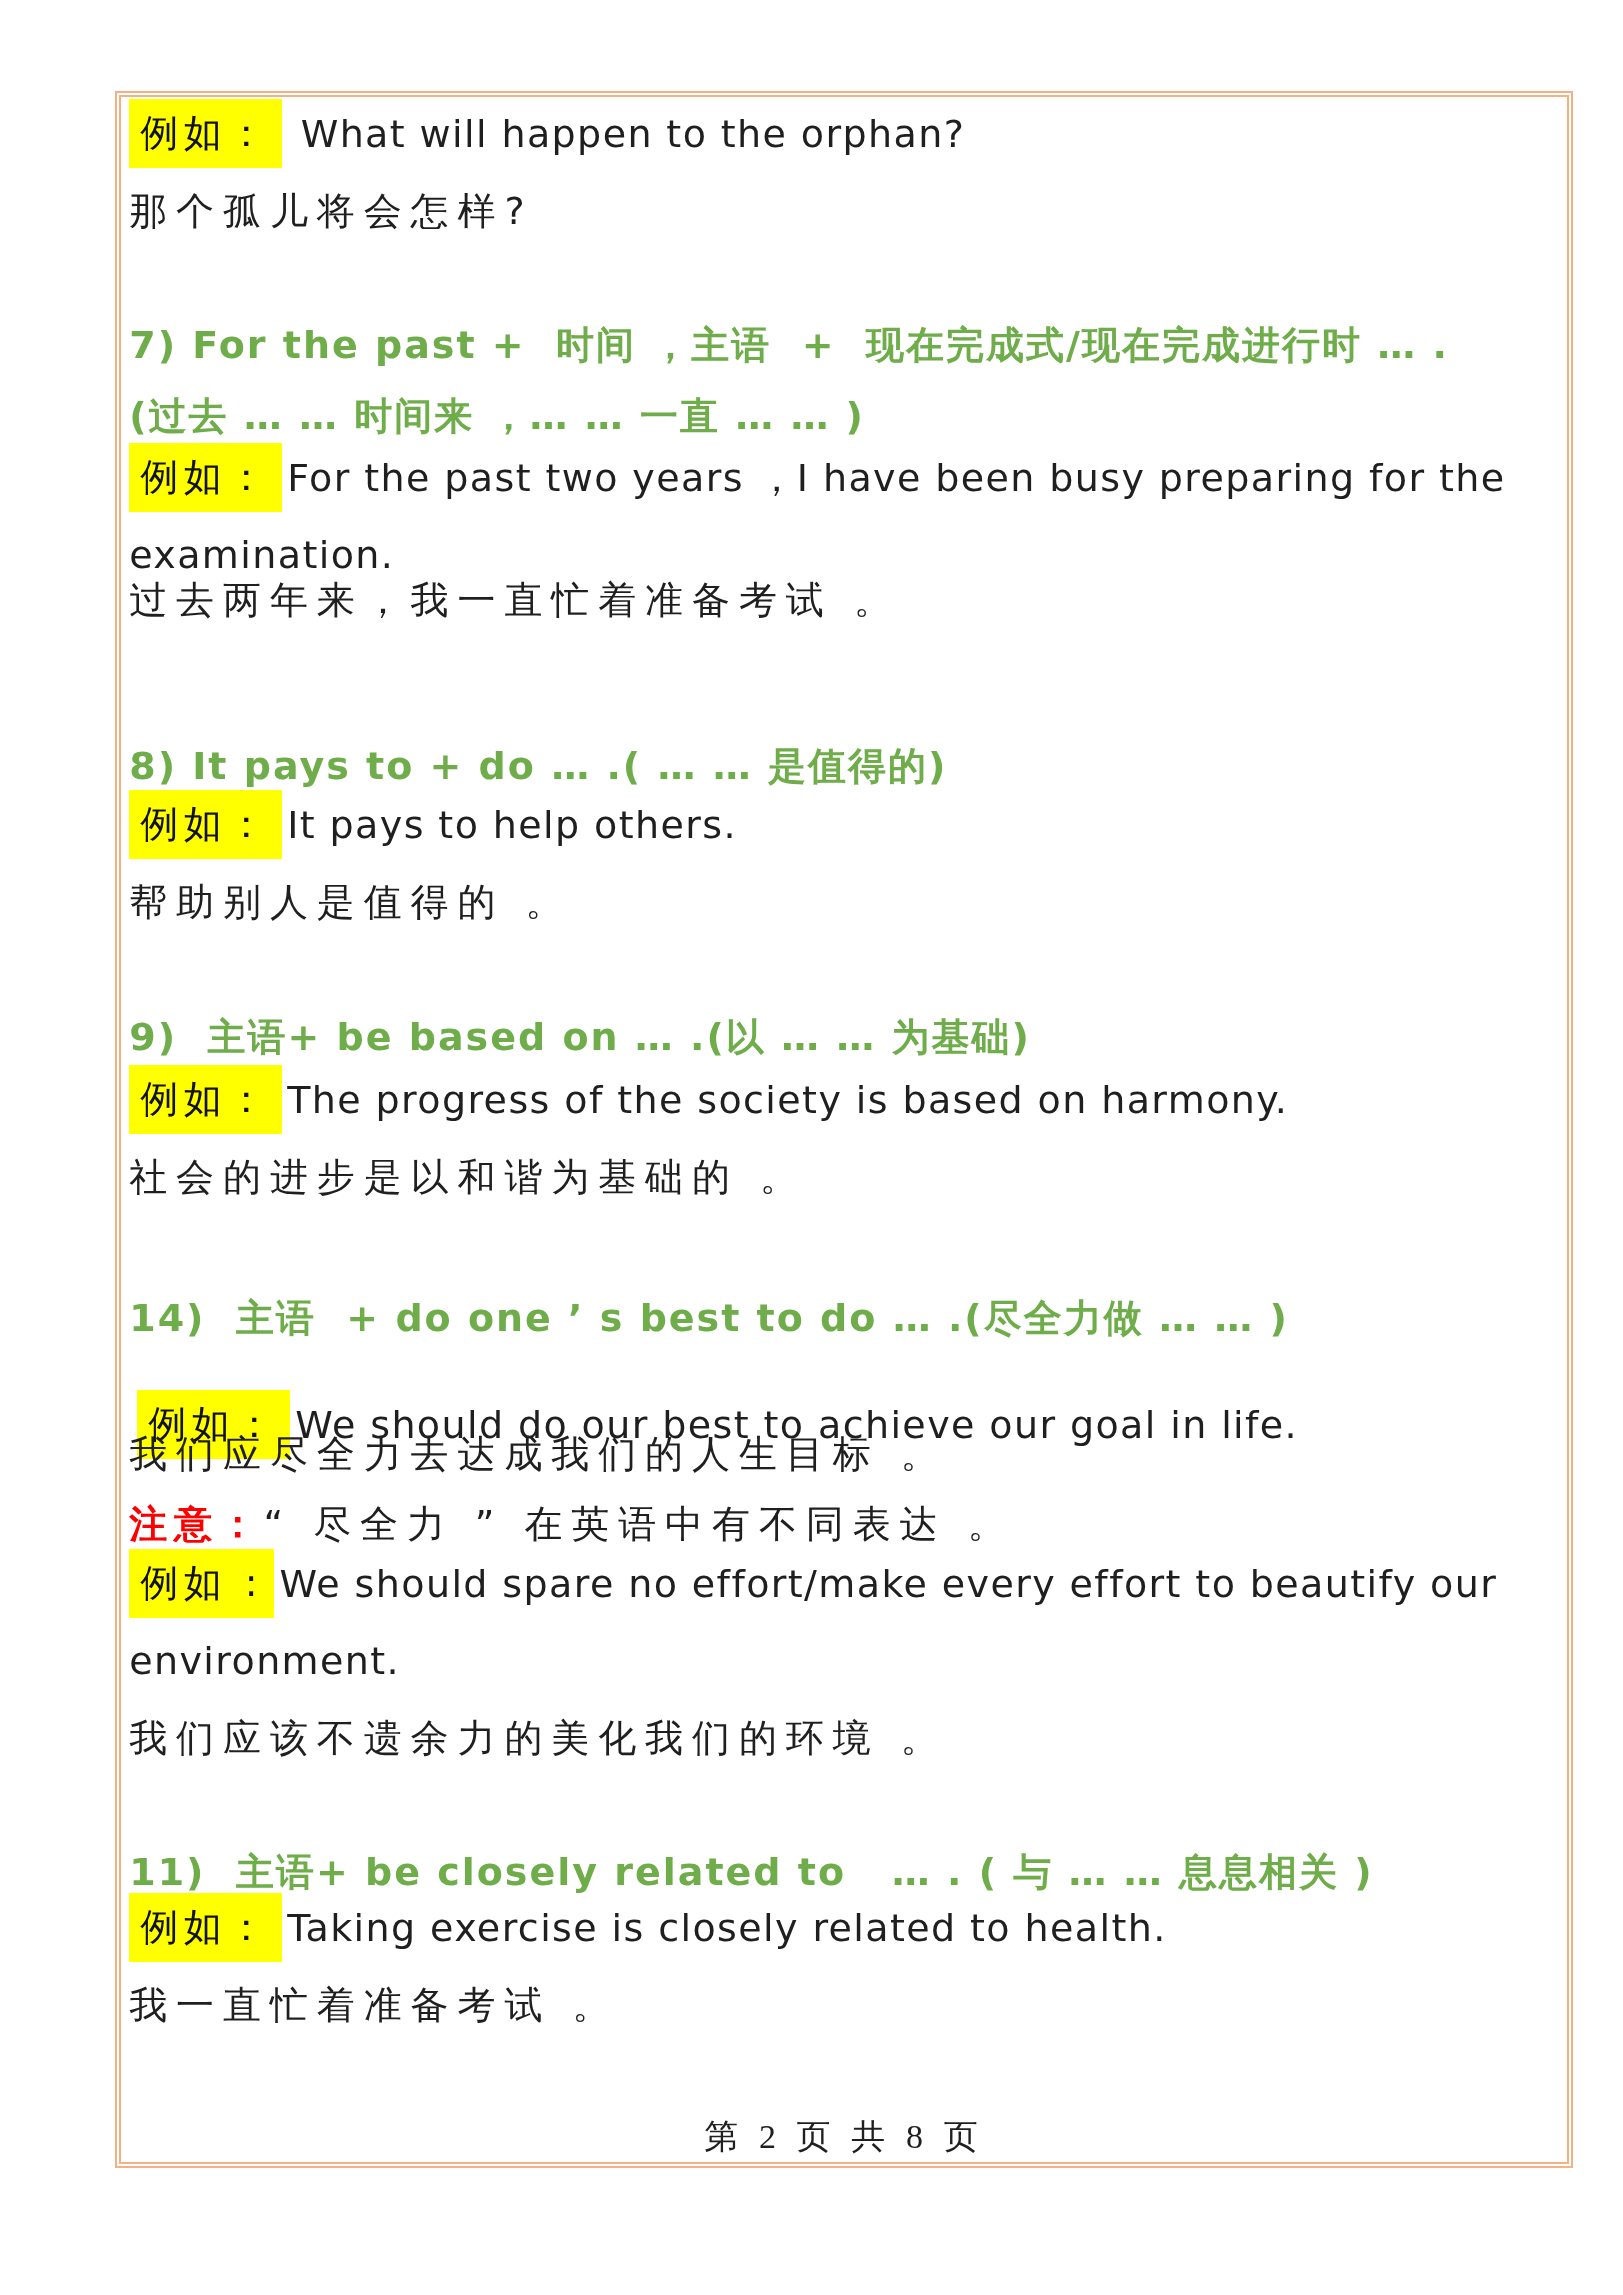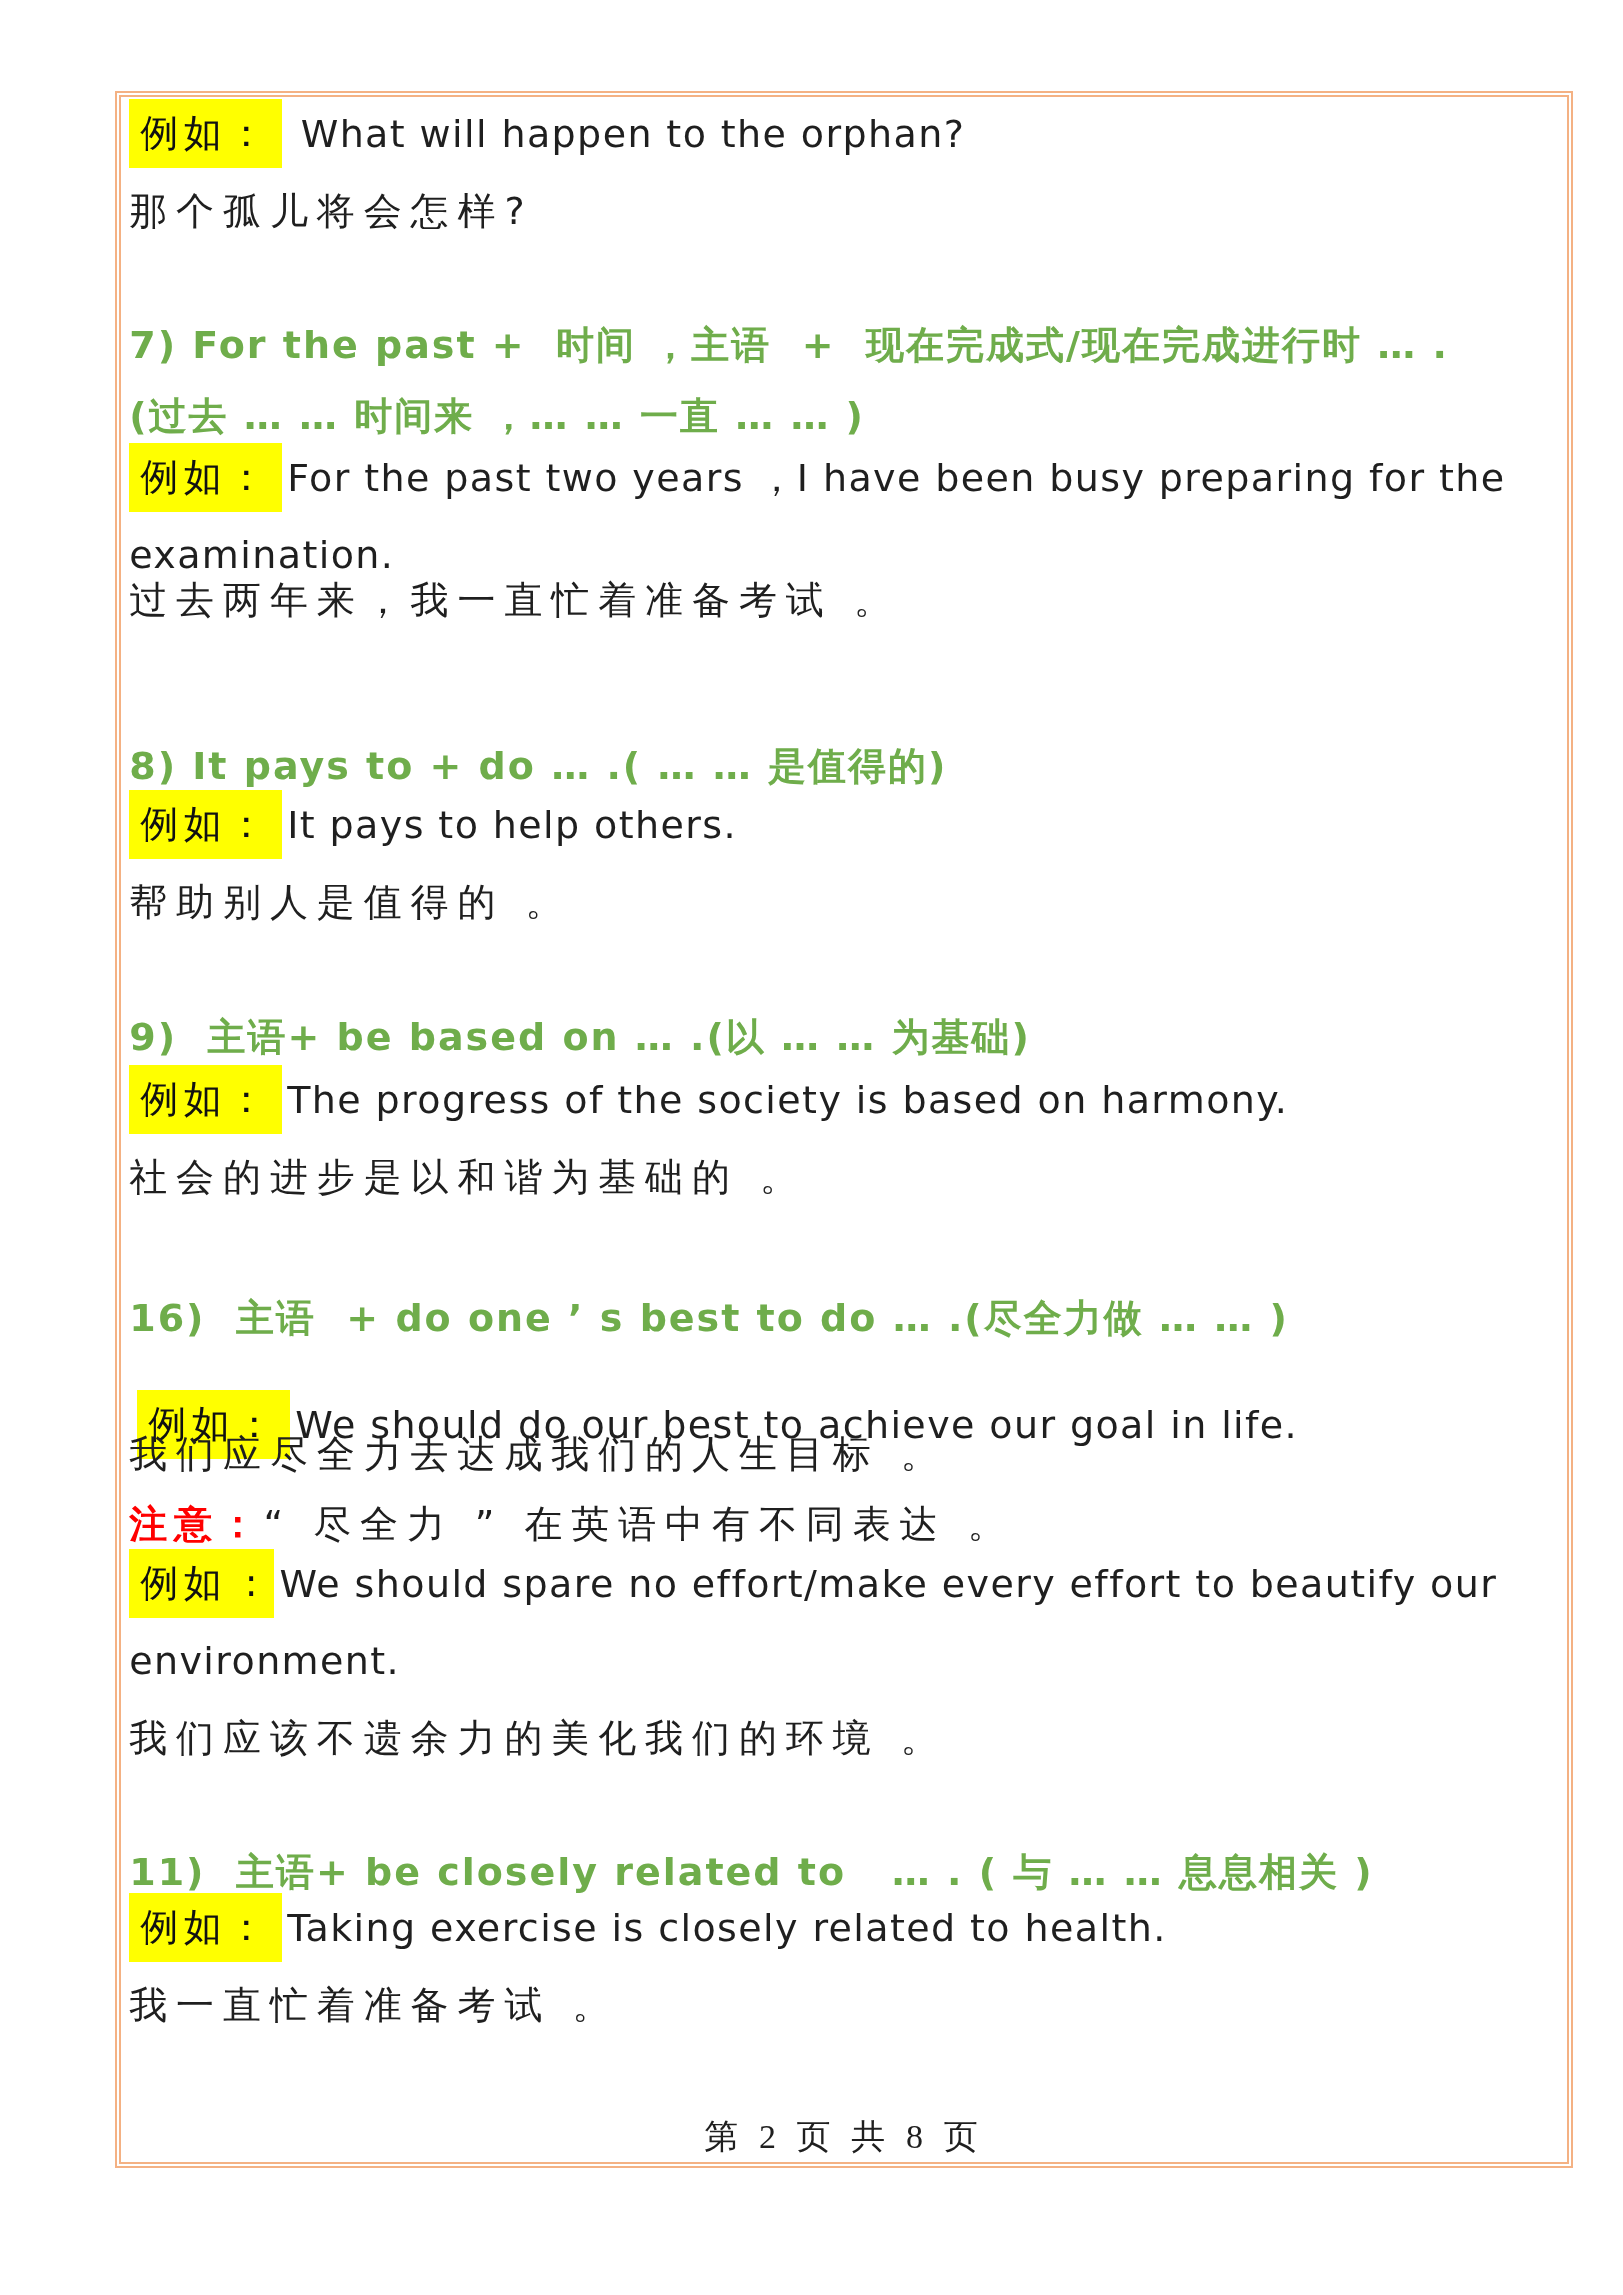--- a/index.html
+++ b/index.html
@@ -84,21 +84,21 @@
       <div class="line" style="top: 284px;"><span class="seg green">(过去 … … 时间来 ，… … 一直 … … )</span></div>
       <div class="line" style="top: 346px;"><span class="seg hl">例如：</span><span class="seg body">For the past two years ，I have been busy preparing for the</span></div>
       <div class="line" style="top: 423px;"><span class="seg body">examination.</span></div>
       <div class="line zh" style="top: 468px;"><span class="seg body">过去两年来，我一直忙着准备考试 。</span></div>
       <div class="line" style="top: 634px;"><span class="seg green">8) It pays to + do … .( … … 是值得的)</span></div>
       <div class="line" style="top: 693px;"><span class="seg hl">例如：</span><span class="seg body">It pays to help others.</span></div>
       <div class="line zh" style="top: 770px;"><span class="seg body">帮助别人是值得的 。</span></div>
       <div class="line" style="top: 905px;"><span class="seg green">9)  主语+ be based on … .(以 … … 为基础)</span></div>
       <div class="line" style="top: 968px;"><span class="seg hl">例如：</span><span class="seg body">The progress of the society is based on harmony.</span></div>
       <div class="line zh" style="top: 1045px;"><span class="seg body">社会的进步是以和谐为基础的 。</span></div>
-      <div class="line" style="top: 1186px;"><span class="seg green">16)  主语  + do one ’ s best to do … .(尽全力做 … … )</span></div>
+      <div class="line" style="top: 1186px;"><span class="seg green">14)  主语  + do one ’ s best to do … .(尽全力做 … … )</span></div>
       <div class="line" style="top: 1293px; padding-left: 8px;"><span class="seg hl">例如：</span><span class="seg body">We should do our best to achieve our goal in life.</span></div>
       <div class="line zh" style="top: 1322px;"><span class="seg body">我们应尽全力去达成我们的人生目标 。</span></div>
       <div class="line zh" style="top: 1392px;"><span class="seg red">注意：</span><span class="seg body">“ 尽全力 ” 在英语中有不同表达 。</span></div>
       <div class="line" style="top: 1452px;"><span class="seg hl">例如 :</span><span class="seg body">We should spare no effort/make every effort to beautify our</span></div>
       <div class="line" style="top: 1529px;"><span class="seg body">environment.</span></div>
       <div class="line zh" style="top: 1606px;"><span class="seg body">我们应该不遗余力的美化我们的环境 。</span></div>
       <div class="line" style="top: 1740px;"><span class="seg green">11)  主语+ be closely related to   … . ( 与 … … 息息相关 )</span></div>
       <div class="line" style="top: 1796px;"><span class="seg hl">例如：</span><span class="seg body">Taking exercise is closely related to health.</span></div>
       <div class="line zh" style="top: 1873px;"><span class="seg body">我一直忙着准备考试 。</span></div>
       <div id="footer">第 2 页 共 8 页</div>

